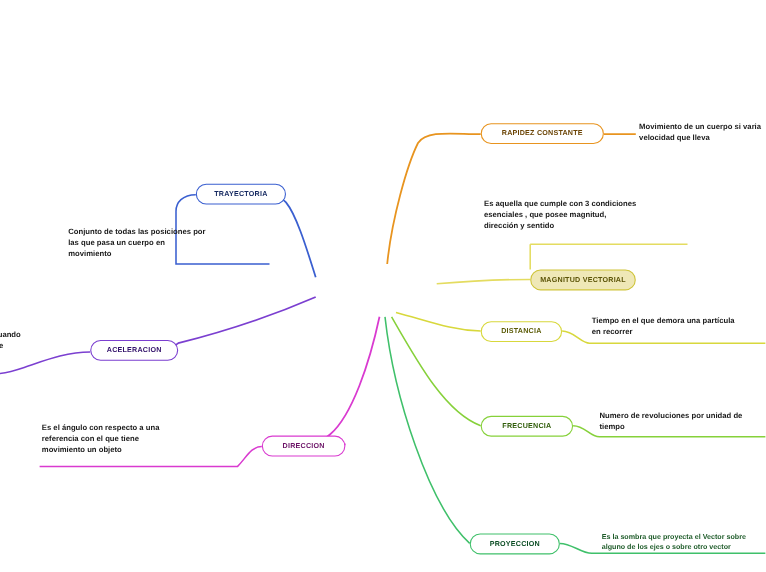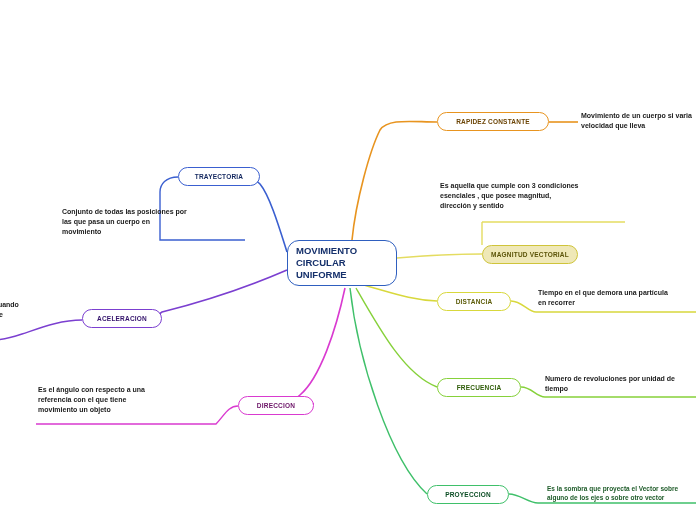--- a/index.html
+++ b/index.html
@@ -111,23 +111,20 @@
     <path d="M 178 177 C 166 177 160 184 160 192 C 160 210 160 226 160 240 L 245 240" fill="none" stroke="#3a5fd0" stroke-width="1.4"></path>
 
     <path d="M 287 270 C 250 286 210 300 162 312 C 160 313 160 314 158 316" fill="none" stroke="#7b3fd0" stroke-width="1.6"></path>
     <path d="M 82 320 C 60 320 40 328 22 334 C 10 338 2 340 -6 340" fill="none" stroke="#7b3fd0" stroke-width="1.4"></path>
 
     <path d="M 345 288 C 336 330 320 378 300 395 C 292 402 282 404 314 404" fill="none" stroke="#d93ad0" stroke-width="1.6"></path>
     <path d="M 314 404 C 300 404 290 404 276 404" fill="none" stroke="#d93ad0" stroke-width="1.6"></path>
     <path d="M 238 406 C 228 406 224 416 216 424 L 36 424" fill="none" stroke="#d93ad0" stroke-width="1.4"></path>
   </svg>
 
-  <div class="node central" id="n-central">MOVIMIENTO
-CIRCULAR
-UNIFORME</div>
 
   <div class="node leaf" id="n-rapidez">RAPIDEZ CONSTANTE</div>
   <div class="note" id="note-rapidez">Movimiento de un cuerpo si varia
 velocidad que lleva</div>
 
   <div class="node leaf" id="n-magnitud">MAGNITUD VECTORIAL</div>
   <div class="note" id="note-magnitud">Es aquella que cumple con 3 condiciones
 esenciales , que posee magnitud,
 dirección y sentido</div>
 

